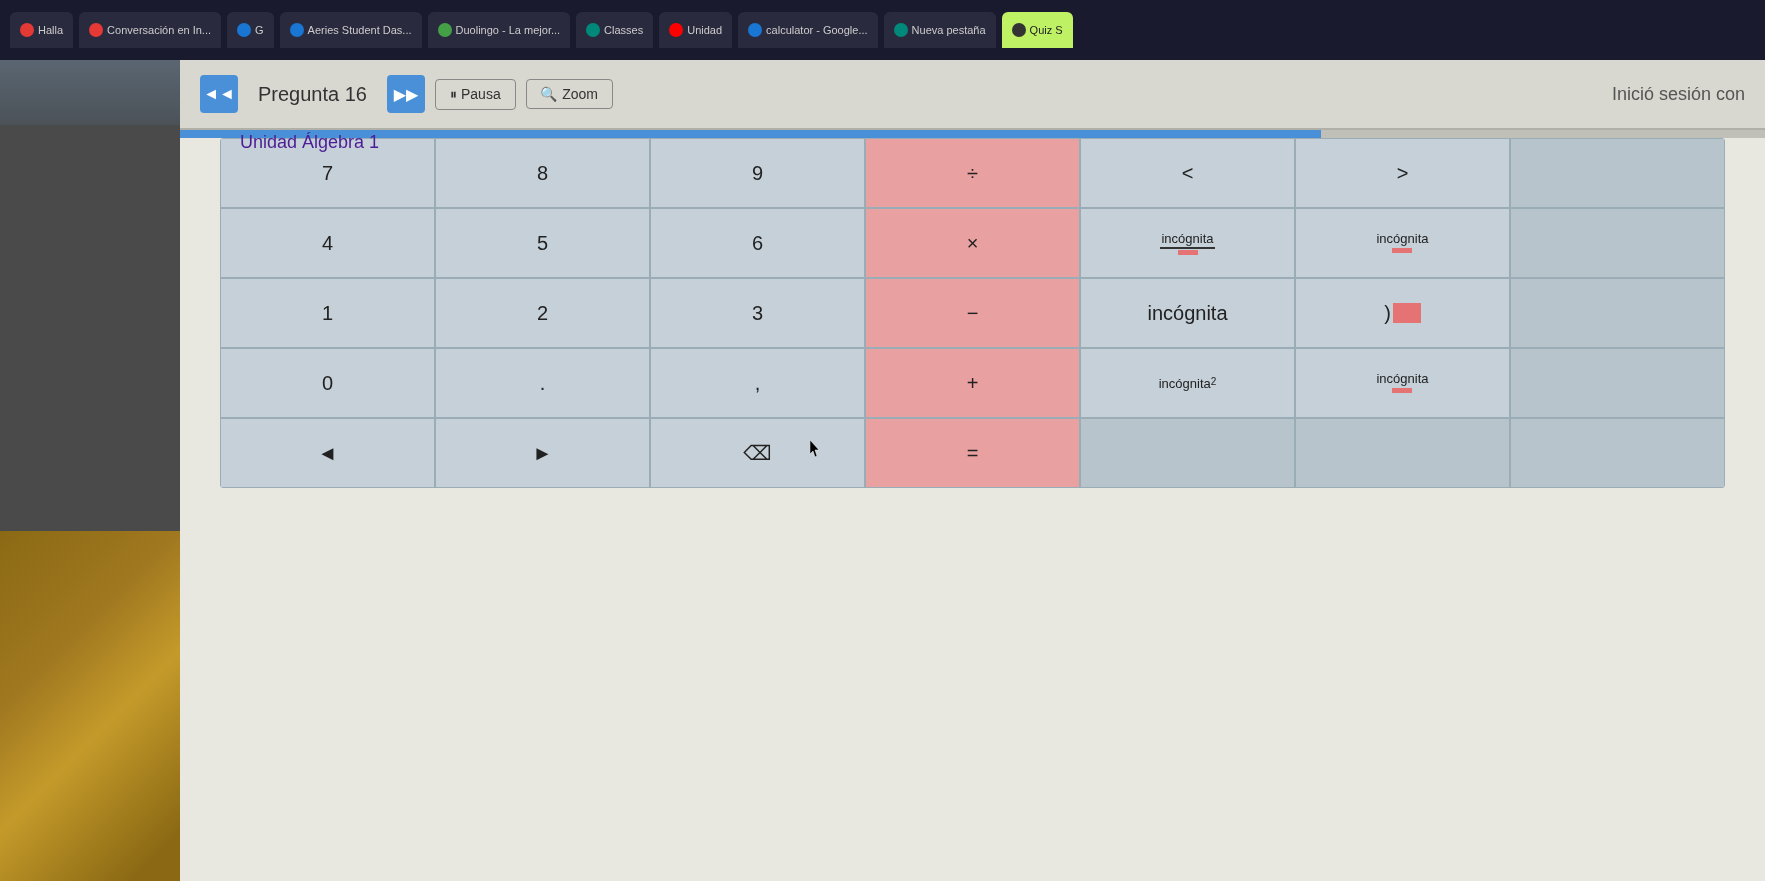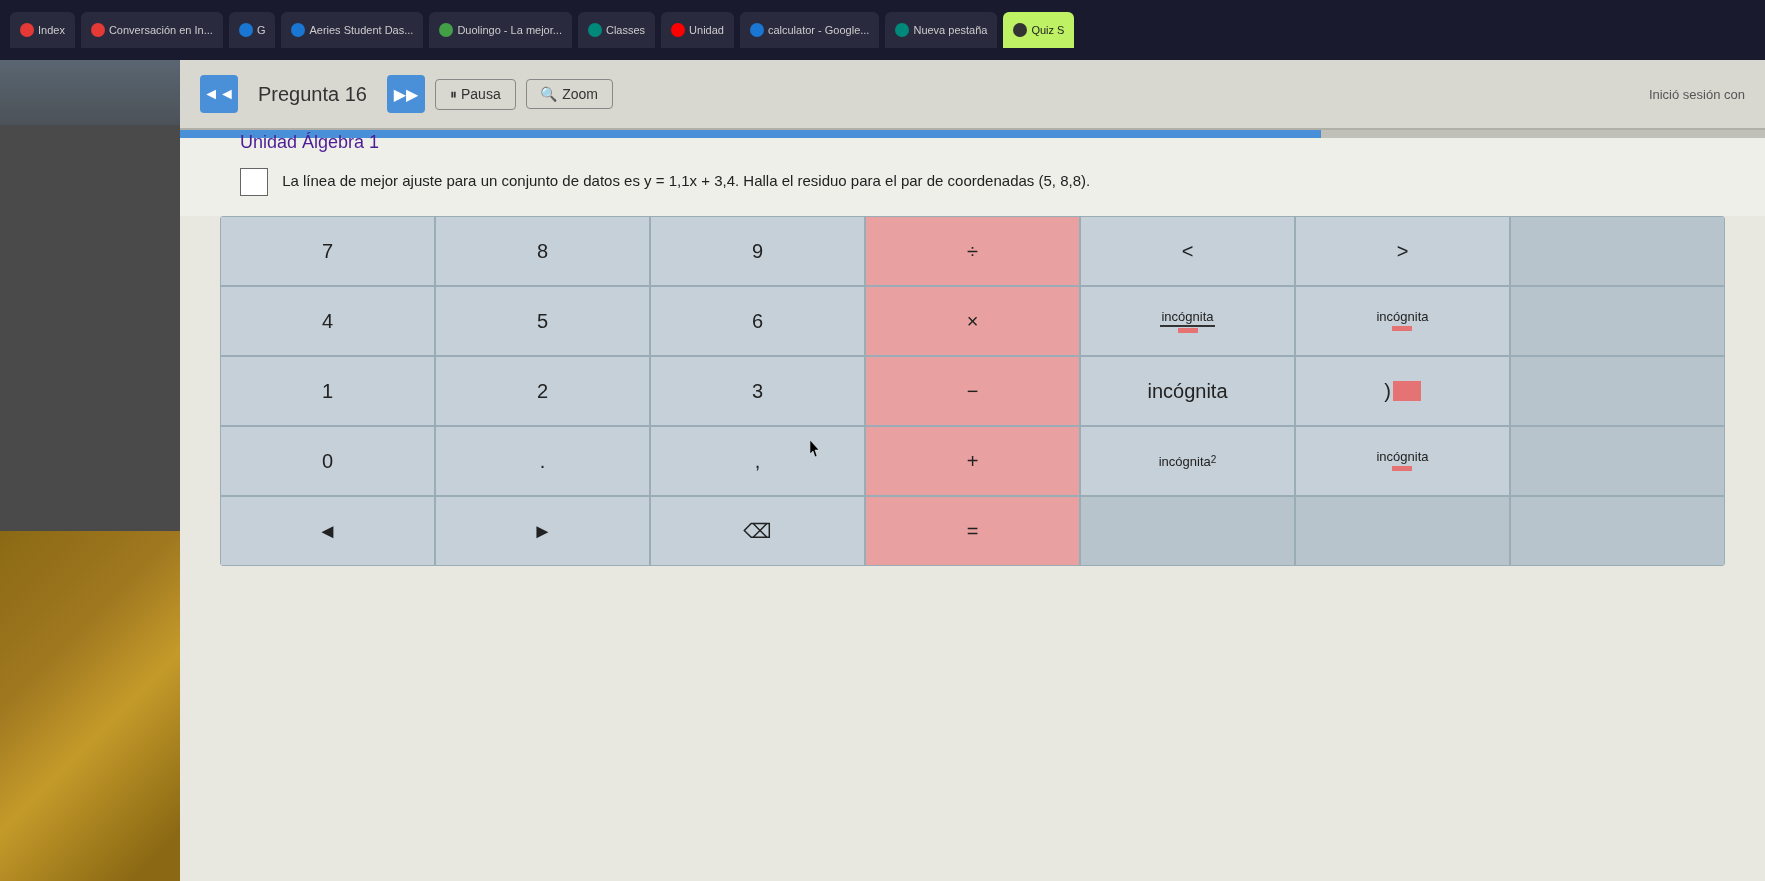--- a/index.html
+++ b/index.html
@@ -139,21 +139,21 @@
       font-size: 14px;
       color: #333;
       cursor: pointer;
       display: flex;
       align-items: center;
       gap: 4px;
     }
 
     .session-info {
       margin-left: auto;
-      font-size: 13px;
+      font-size: 18px;
       color: #555;
     }
 
     
     .progress-bar-container {
       width: 100%;
       height: 8px;
       background: #c0c0b8;
     }
     .progress-bar-fill {
@@ -298,21 +298,21 @@
       font-weight: normal;
       color: #4c1d95;
     }
   </style>
 </head>
 <body>
 
 <div class="browser-chrome">
   <div class="tab">
     <span class="tab-icon red"></span>
-    <span>Index</span>
+    <span>Halla</span>
   </div>
   <div class="tab">
     <span class="tab-icon red"></span>
     <span>Conversación en In...</span>
   </div>
   <div class="tab">
     <span class="tab-icon blue"></span>
     <span>G</span>
   </div>
   <div class="tab">
@@ -367,26 +367,20 @@
         <span>🔍</span>
         <span>Zoom</span>
       </button>
       <span class="session-info">Inició sesión con</span>
     </div>
 
     <div class="progress-bar-container">
       <div class="progress-bar-fill"></div>
     </div>
 
-    <div class="question-area">
-      <div class="question-text">
-        <span class="answer-box"></span>
-        <span>La línea de mejor ajuste para un conjunto de datos es y = 1,1x + 3,4. Halla el residuo para el par de coordenadas (5, 8,8).</span>
-      </div>
-    </div>
 
     <div class="keypad-area">
       <div class="keypad-grid">
 
         <div class="key-cell">7</div>
         <div class="key-cell">8</div>
         <div class="key-cell">9</div>
         <div class="key-cell operator-col">÷</div>
         <div class="key-cell">&lt;</div>
         <div class="key-cell">&gt;</div>

